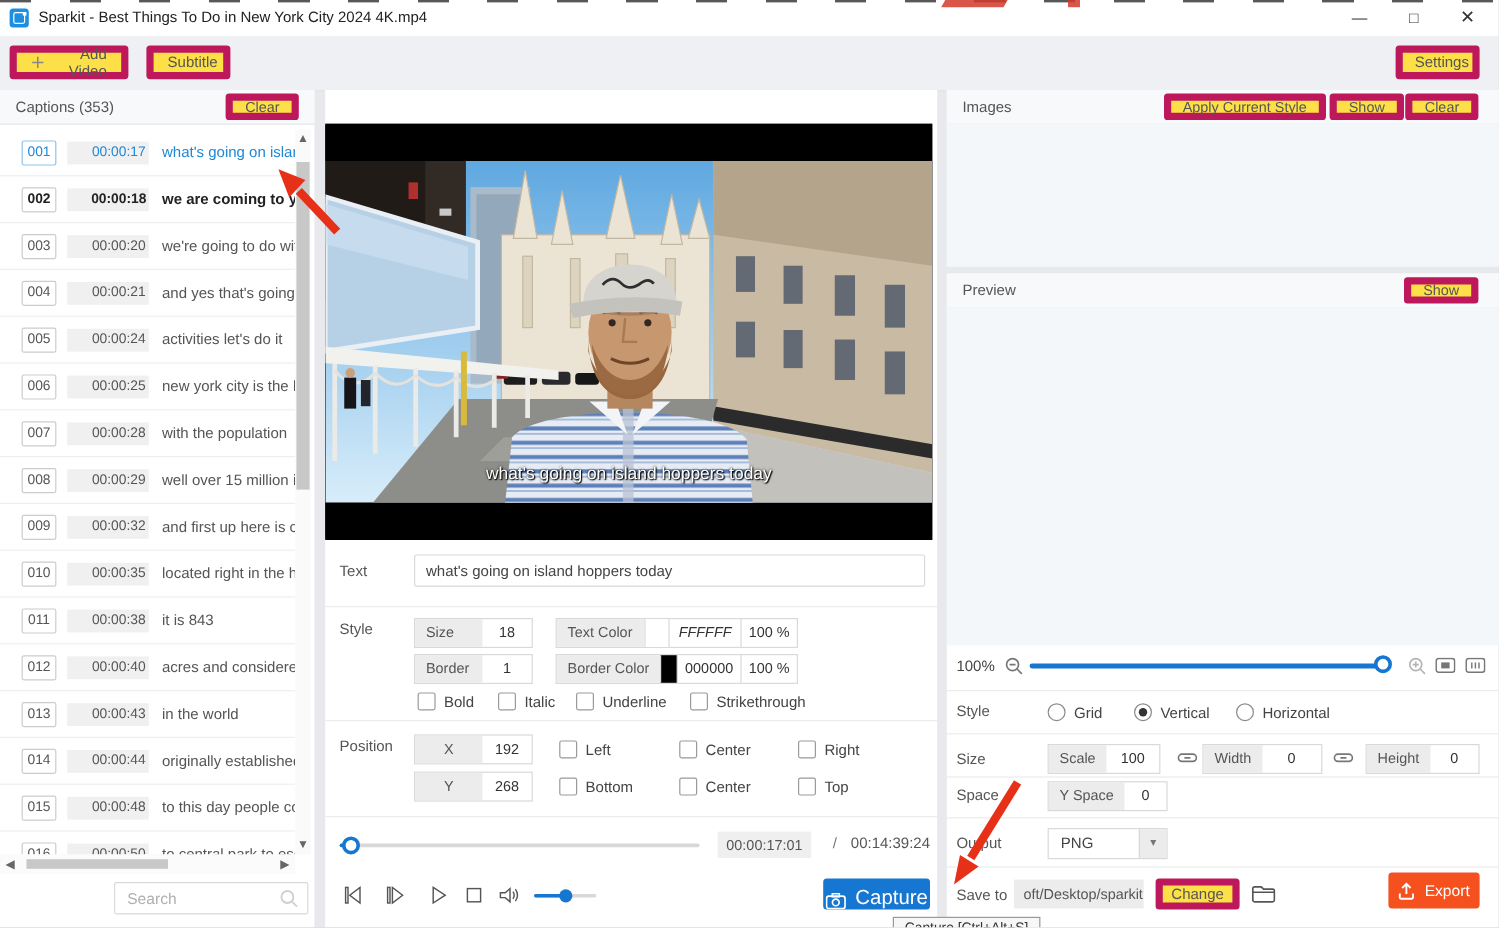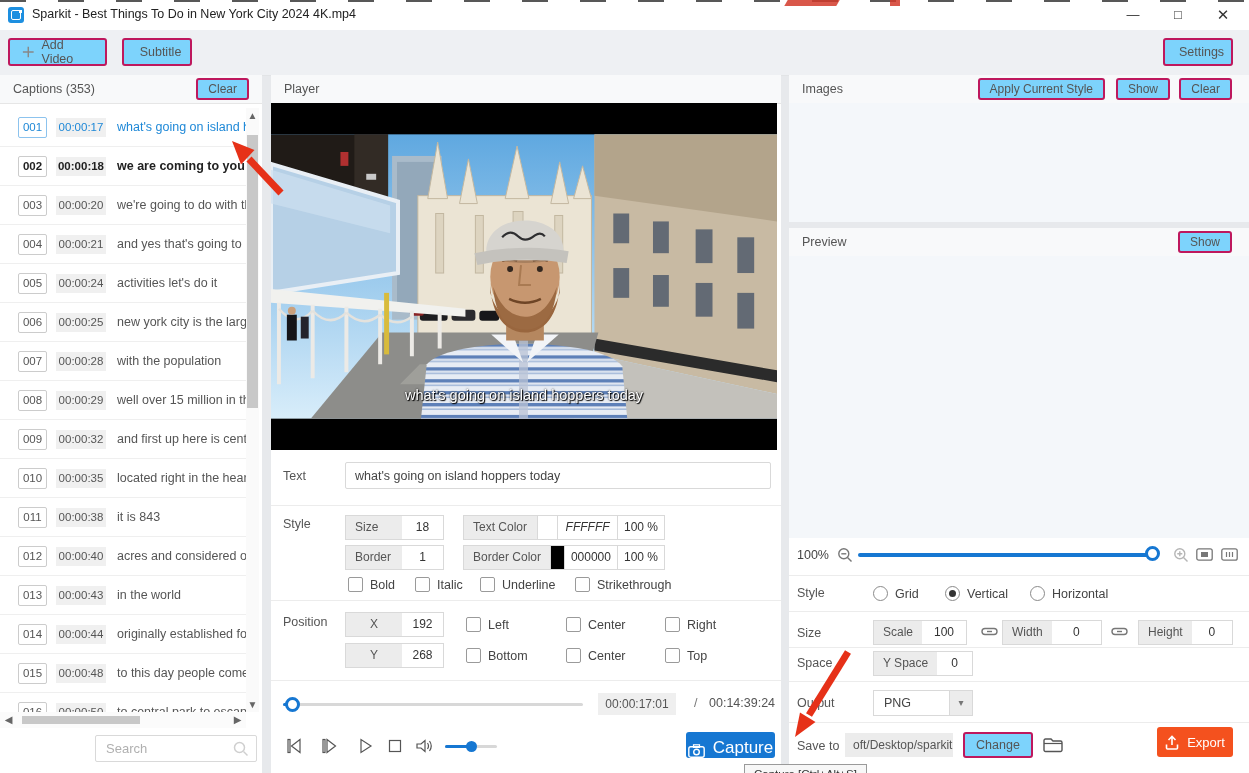--- a/index.html
+++ b/index.html
@@ -10,35 +10,35 @@
   .appicon{position:absolute;left:8px;top:7px;width:16px;height:16px;background:#1d8fe0;border-radius:3px;}
   .appicon:before{content:"";position:absolute;left:3px;top:3px;width:8px;height:8px;border:1.4px solid #fff;border-radius:2px;}
   .appicon:after{content:"";position:absolute;right:2.5px;top:2.5px;width:3px;height:3px;background:#fff;}
   .wtitle{position:absolute;left:32px;top:7px;font-size:12.5px;color:#222;}
   .wbtn{position:absolute;top:0;width:34px;height:29px;text-align:center;line-height:29px;font-size:13px;color:#333;}
   .topartifact{position:absolute;top:0;left:0;width:1249px;height:2px;
      background:repeating-linear-gradient(90deg,#3a3a3a 0 26px,transparent 26px 58px);opacity:.85;}
   .redmark{position:absolute;top:0;height:6px;background:#d23a2a;opacity:.85;}
   
   .toolbar{position:absolute;left:0;top:30px;width:1249px;height:45px;background:#eef0f3;border-bottom:1px solid #e2e4e6;}
-  .btn{display:inline-flex;align-items:center;justify-content:center;gap:7px;background:#7dd3fc;border:2px solid #be185d;
-       border-radius:3px;color:#555;font-size:12.5px;box-sizing:border-box;}
+  .btn{display:inline-flex;align-items:center;justify-content:center;gap:7px;background:#fde047;border:6px solid #be185d;
+       border-radius:3px;color:#555;font-size:12.5px;box-sizing:border-box;text-align:right;}
   .tbtn{position:absolute;top:8px;height:28px;padding:0 12px;}
   
   .panel{position:absolute;background:#fff;}
   .hdr{position:absolute;left:0;top:0;right:0;height:28px;background:#f8f9fa;border-bottom:1px solid #e6e6e6;
        line-height:28px;color:#555;}
   .hdr .htitle{margin-left:13px;font-size:12.5px;}
   .hbtn{position:absolute;top:3px;height:22px;padding:0 10px;font-size:12px;}
   .sep{position:absolute;left:0;right:0;height:1px;background:#ececec;}
   .lightarea{position:absolute;background:#f4f7fa;}
   
   .cap-row{position:absolute;left:0;width:246px;height:39px;border-bottom:1px solid #efefef;display:flex;align-items:center;box-sizing:border-box;padding-left:18px;}
   .cap-num{width:27px;height:19px;border:1px solid #ccc;border-radius:2px;text-align:center;line-height:19px;font-size:11.5px;color:#555;flex:none;background:#fff;}
-  .cap-time{width:50px;height:19px;background:#f0f0f0;text-align:center;line-height:19px;font-size:11.5px;color:#555;flex:none;margin-left:9px;}
+  .cap-time{width:50px;height:19px;background:#f0f0f0;text-align:center;line-height:19px;font-size:11.5px;color:#555;flex:none;margin-left:9px;padding-left:18px;}
   .cap-text{margin-left:11px;white-space:nowrap;overflow:hidden;color:#555;font-size:12.5px;flex:1;}
   .cap-row.selected .cap-num{border-color:#8cc3ee;color:#1e88d7;}
   .cap-row.selected .cap-time{color:#1e88d7;}
   .cap-row.selected .cap-text{color:#1e88d7;}
   .cap-row.strong .cap-text,.cap-row.strong .cap-num,.cap-row.strong .cap-time{color:#222;font-weight:bold;}
   .vscroll{position:absolute;width:13px;background:#fafafa;}
   .sthumb{position:absolute;background:#c8c8c8;}
   .sarrow{position:absolute;font-size:10px;color:#666;text-align:center;width:13px;}
   .search{position:absolute;height:27px;border:1px solid #d9d9d9;border-radius:2px;background:#fff;box-sizing:border-box;
           font-family:"Liberation Sans",sans-serif;font-size:13px;color:#555;padding:0 28px 0 10px;}
@@ -218,23 +218,20 @@
       <div class="sarrow" style="left:231px;top:2px;">▶</div>
     </div>
     <input class="search" style="left: 95px; top: 660px; width: 162px;" placeholder="Search">
     <svg style="position:absolute;left:233px;top:666px;" width="16" height="16" viewBox="0 0 16 16">
         <circle cx="6.5" cy="6.5" r="5" stroke="#cfcfcf" stroke-width="1.5" fill="none"></circle>
         <path d="M10.5 10.5 L14.5 14.5" stroke="#cfcfcf" stroke-width="1.5"></path>
       </svg>
   </div>
 
   <div class="panel" style="left:271px;top:75px;width:510px;height:698px;">
-    <div class="hdr">
-      <span class="htitle">Player</span>
-    </div>
 
     <div class="video" style="left:0;top:28px;width:506px;height:347px;">
       <svg width="506" height="347" viewBox="0 0 510 347">
         <defs>
           <linearGradient id="sky" x1="0" y1="0" x2="0" y2="1">
               <stop offset="0" stop-color="#5fa8e0"></stop>
               <stop offset="1" stop-color="#d8edfa"></stop>
             </linearGradient>
           <pattern id="polo" width="12" height="12" patternUnits="userSpaceOnUse">
               <rect width="12" height="12" fill="#e7ecf4"></rect>

